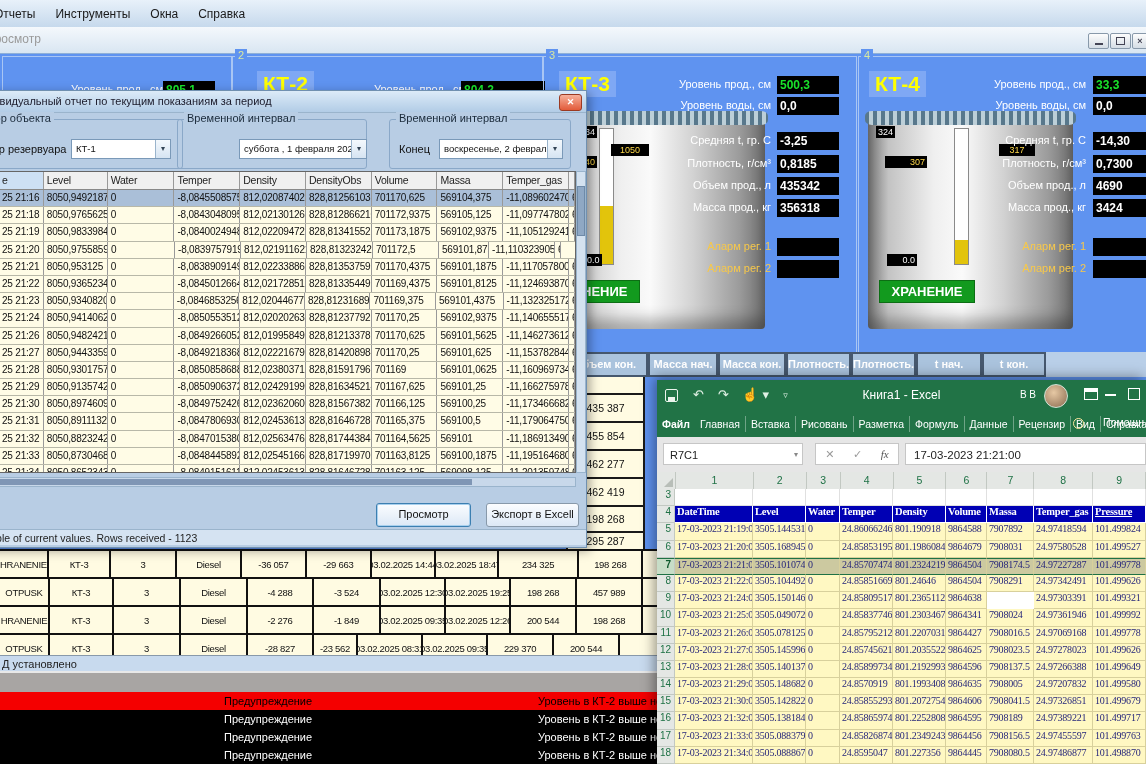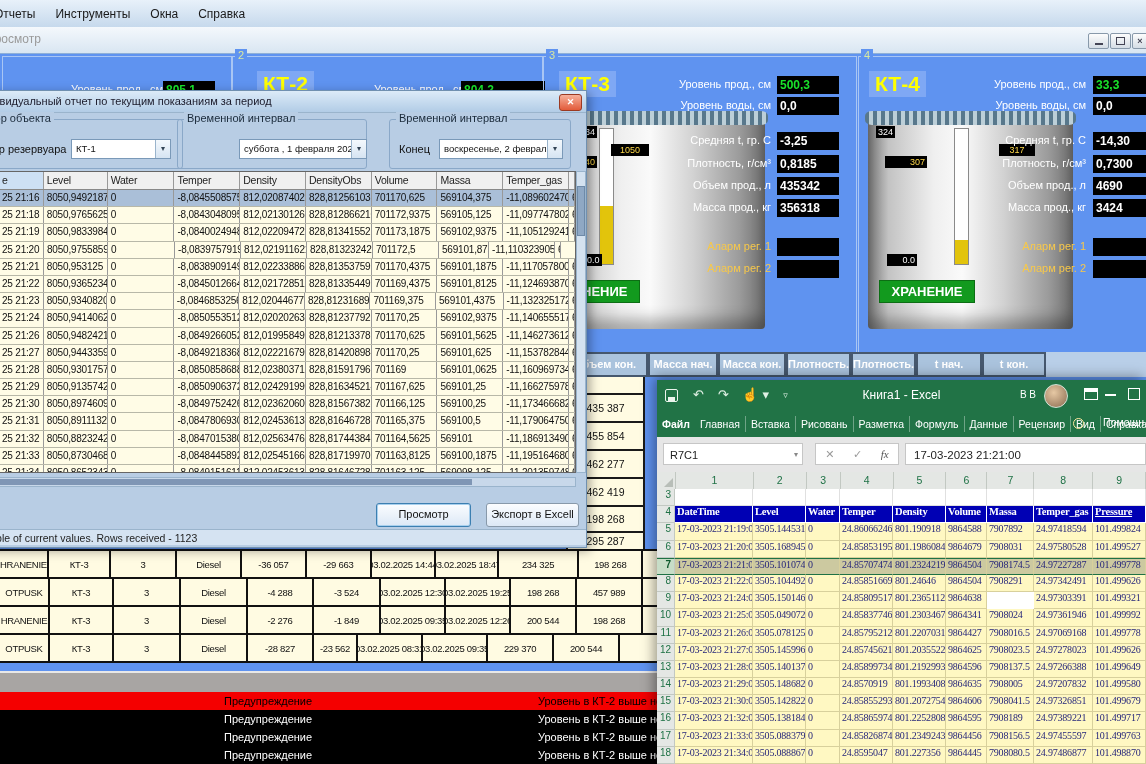--- a/index.html
+++ b/index.html
@@ -335,20 +335,21 @@
         <div class="bt-cell" style="width: 66px;">-28 827</div>
         <div class="bt-cell" style="width: 44px;">-23 562</div>
         <div class="bt-cell" style="width: 65px;">03.02.2025 08:31</div>
         <div class="bt-cell" style="width: 65px;">03.02.2025 09:35</div>
         <div class="bt-cell" style="width: 66px;">229 370</div>
         <div class="bt-cell" style="width: 66px;">200 544</div>
         <div class="bt-cell" style="width: 19px; border-right: none;"></div>
       </div>
     </div>
 
+  <div id="app-statusbar">Д установлено</div>
   <div id="gray-band"></div>
   <div id="alarm-list">
       <div class="alarm-row red">
         <div class="alarm-type" style="position: absolute;">Предупреждение</div>
         <div class="alarm-text" style="position: absolute;">Уровень в КТ-2 выше нор</div>
       </div>
       <div class="alarm-row black">
         <div class="alarm-type" style="position: absolute;">Предупреждение</div>
         <div class="alarm-text" style="position: absolute;">Уровень в КТ-2 выше нор</div>
       </div>

